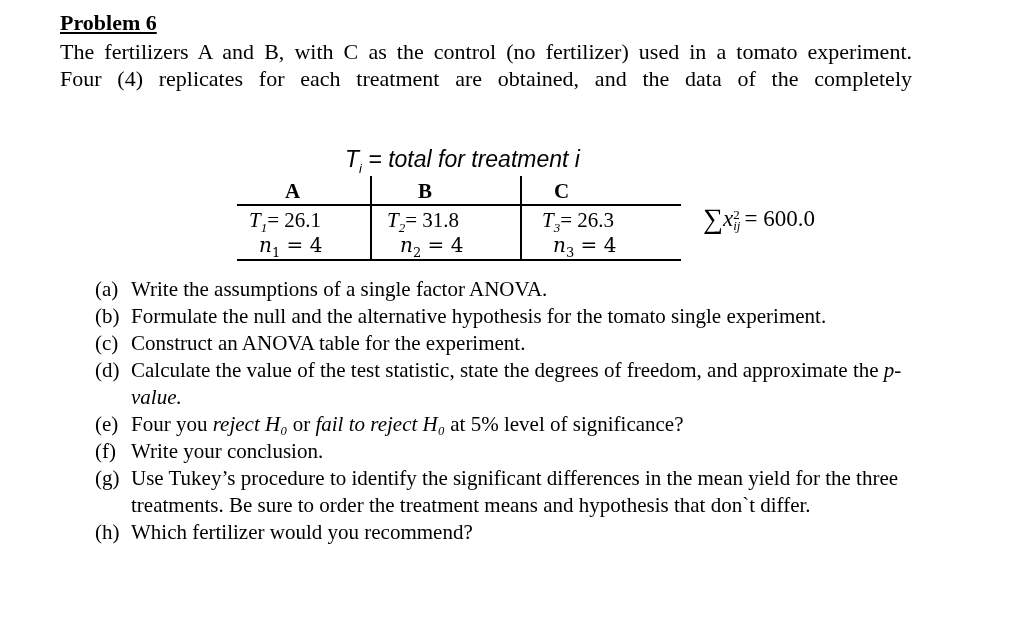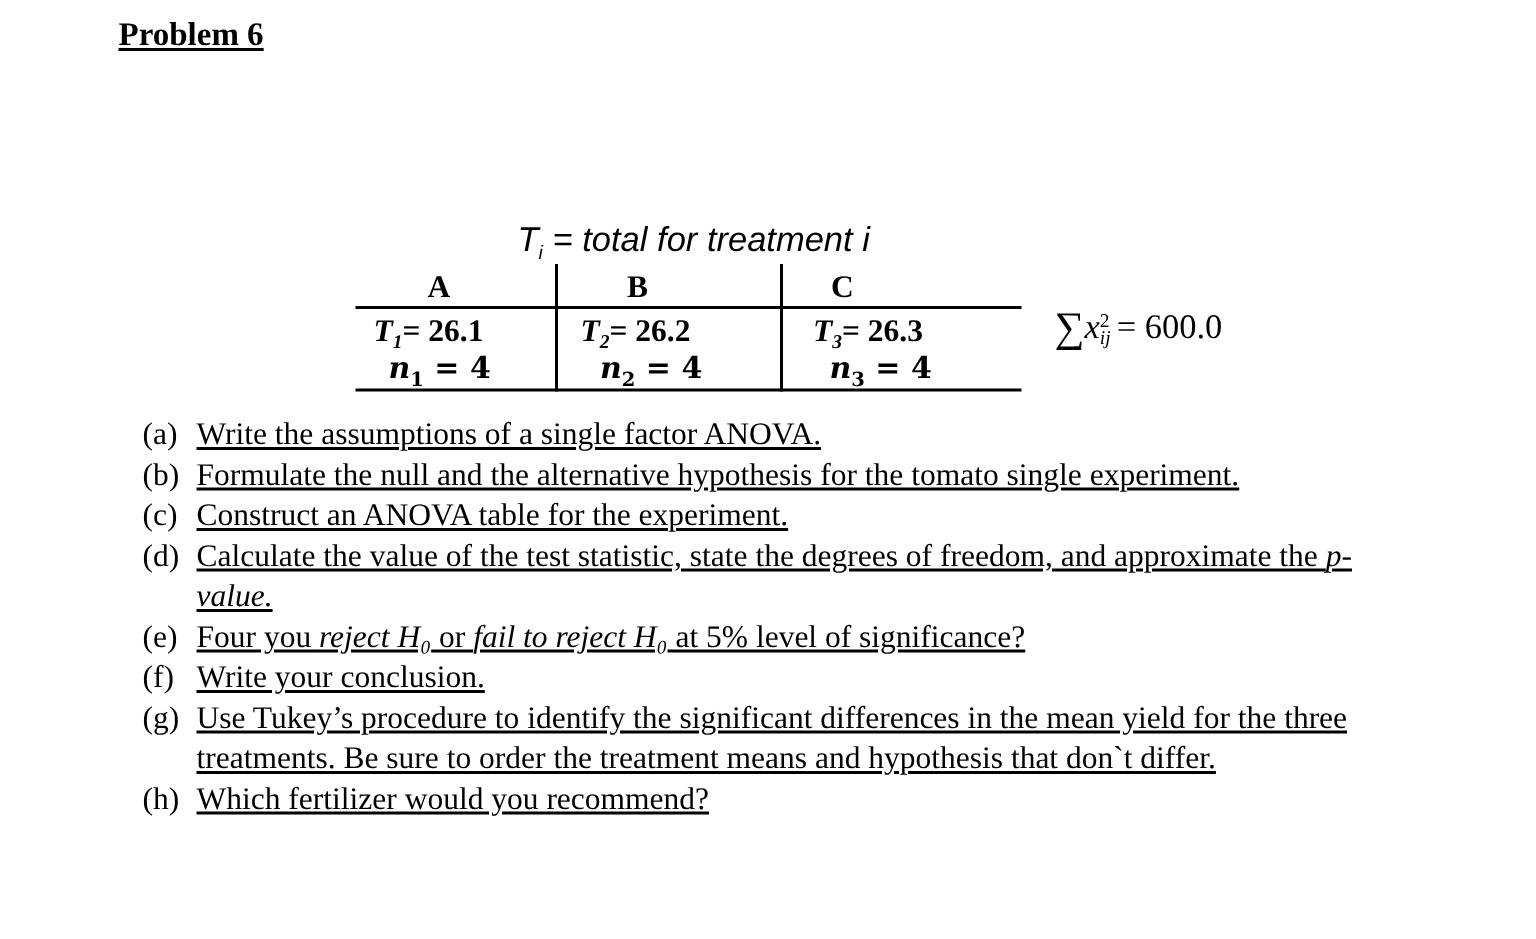--- a/index.html
+++ b/index.html
@@ -16,21 +16,20 @@
       color: #000000;
     }
     .title {
       position: absolute;
       left: 60px;
       top: 10px;
       font-size: 22px;
       font-weight: bold;
       text-decoration: underline;
       text-underline-offset: 2px;
-      margin-left: 19px;
     }
     .intro {
       position: absolute;
       left: 60px;
       top: 38px;
       width: 852px;
       font-size: 22px;
       line-height: 27px;
       text-align: justify;
     }
@@ -72,21 +71,20 @@
       position: absolute;
       top: 0;
       width: 2px;
       height: 85px;
       background: #000;
     }
     .cell {
       position: absolute;
       font-size: 21px;
       white-space: nowrap;
-      font-weight: bold;
     }
     .hdr {
       font-weight: bold;
       font-size: 21px;
     }
     .cell .it { font-style: italic; }
     .cell sub { font-size: 13px; }
     .math {
       font-family: "DejaVu Serif", serif;
       font-size: 20px;
@@ -120,30 +118,31 @@
     }
     .q {
       display: flex;
     }
     .q .lbl {
       width: 36px;
       flex: none;
     }
     .q .txt {
       flex: 1;
-      text-decoration: underline;
     }
     .q .txt i { font-style: italic; }
   </style>
 </head>
 <body>
 
 <div class="title">Problem 6</div>
 
 <div class="intro">
+  <span class="line j">The fertilizers A and B, with C as the control (no fertilizer) used in a tomato experiment.</span>
+  <span class="line j">Four (4) replicates for each treatment are obtained, and the data of the completely</span>
 </div>
 
 <div class="table-caption">
   <span class="it">T</span><sub>i</sub>
   <span class="it">= total for treatment i</span>
 </div>
 
 <div class="data-table">
   <div class="hline" style="top:28px;"></div>
   <div class="hline" style="top:83px;"></div>
@@ -151,21 +150,21 @@
   <div class="vline" style="left:283px;"></div>
 
   <div class="cell hdr" style="left:48px; top:3px;">A</div>
   <div class="cell hdr" style="left:181px; top:3px;">B</div>
   <div class="cell hdr" style="left:317px; top:3px;">C</div>
 
   <div class="cell" style="left:12px; top:32px;">
     <span class="it">T</span><sub class="it">1</sub><span>= 26.1</span>
   </div>
   <div class="cell" style="left:150px; top:32px;">
-    <span class="it">T</span><sub class="it">2</sub><span>= 26.2</span>
+    <span class="it">T</span><sub class="it">2</sub><span>= 31.8</span>
   </div>
   <div class="cell" style="left:305px; top:32px;">
     <span class="it">T</span><sub class="it">3</sub><span>= 26.3</span>
   </div>
 
   <div class="cell math" style="left:22px; top:57px;">
     <span class="it">n</span><sub>1</sub> <span>= 4</span>
   </div>
   <div class="cell math" style="left:163px; top:57px;">
     <span class="it">n</span><sub>2</sub> <span>= 4</span>

